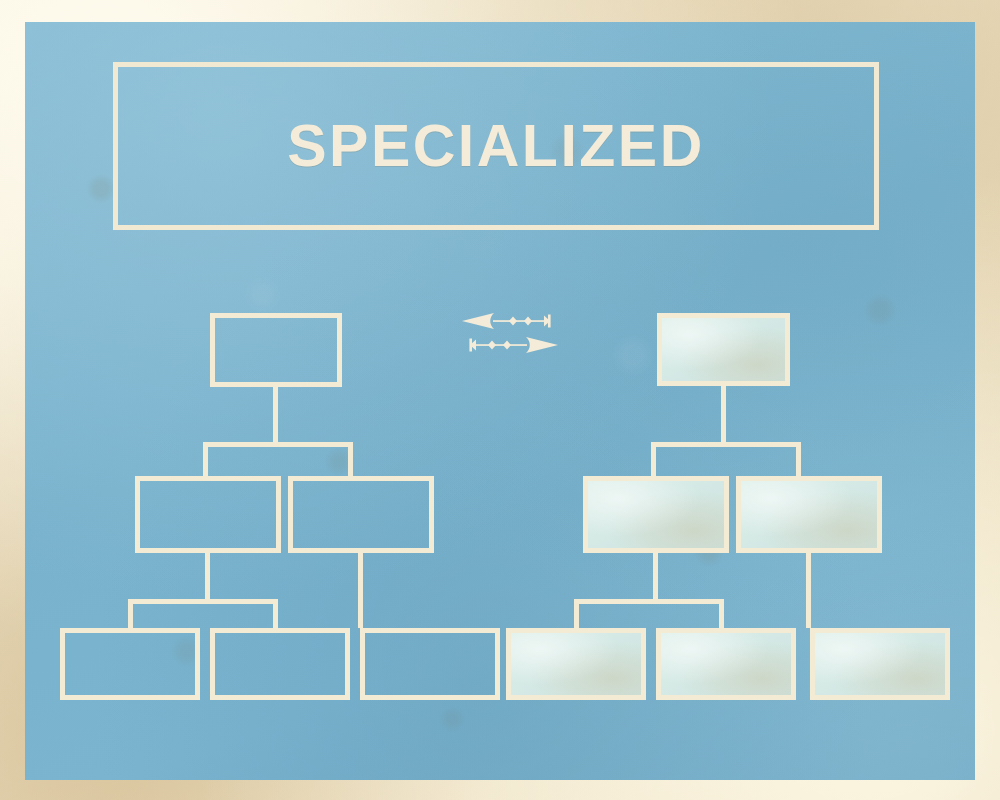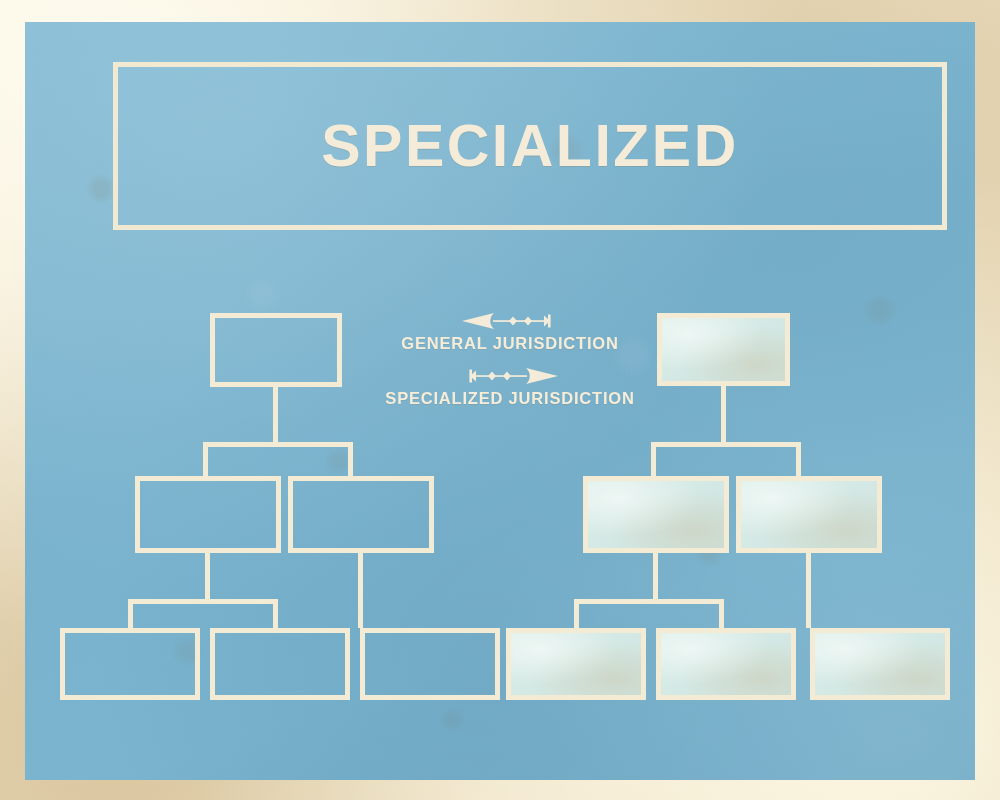--- a/index.html
+++ b/index.html
@@ -78,21 +78,21 @@
       radial-gradient(circle at 45% 92%, rgba(120,106,70,0.13) 0 5px, transparent 14px),
       radial-gradient(circle at 64% 44%, rgba(255,255,255,0.10) 0 9px, transparent 22px),
       radial-gradient(circle at 25% 36%, rgba(255,255,255,0.08) 0 8px, transparent 20px);
   }
 
   
   #title-frame {
     position: absolute;
     left: 88px;              
     top: 40px;               
-    width: 834px;
+    width: 766px;
     height: 168px;
     border: 5px solid #f2e9d2;
     box-sizing: border-box;
     display: flex;
     flex-direction: column;
     align-items: center;
     justify-content: center;
     z-index: 3;
     gap: 8px;
   }
@@ -190,37 +190,35 @@
               <rect x="33" y="10.2" width="52" height="1.7"></rect>
 
               <path d="M49,11 L53,6.5 L57,11 L53,15.5 Z"></path>
               <path d="M64,11 L68,6.5 L72,11 L68,15.5 Z"></path>
 
               <path d="M84,5.5 L90,11 L84,16.5 Z"></path>
               <rect x="88" y="4.5" width="2.6" height="13"></rect>
             </g>
           </svg>
         </span>
-        <span class="legend-label">GENERAL JURISDICTION</span>
       </div>
 
       <div class="legend-row">
         <span class="legend-arrow">
           <svg width="100" height="22" viewBox="0 0 100 22" aria-hidden="true">
             <g fill="#f4ecd8" transform="translate(100,0) scale(-1,1)">
               <path d="M2,11 L34,3 C29,7.5 29,14.5 34,19 Z"></path>
               <rect x="33" y="10.2" width="52" height="1.7"></rect>
               <path d="M49,11 L53,6.5 L57,11 L53,15.5 Z"></path>
               <path d="M64,11 L68,6.5 L72,11 L68,15.5 Z"></path>
               <path d="M84,5.5 L90,11 L84,16.5 Z"></path>
               <rect x="88" y="4.5" width="2.6" height="13"></rect>
             </g>
           </svg>
         </span>
-        <span class="legend-label">SPECIALIZED JURISDICTION</span>
       </div>
 
     </div>
 
     <div id="diagram">
 
       <div class="conn" style="left:248px; top:365px; width:5px; height:55px;"></div>
 
       <div class="conn" style="left:178px; top:420px; width:150px; height:5px;"></div>
 

